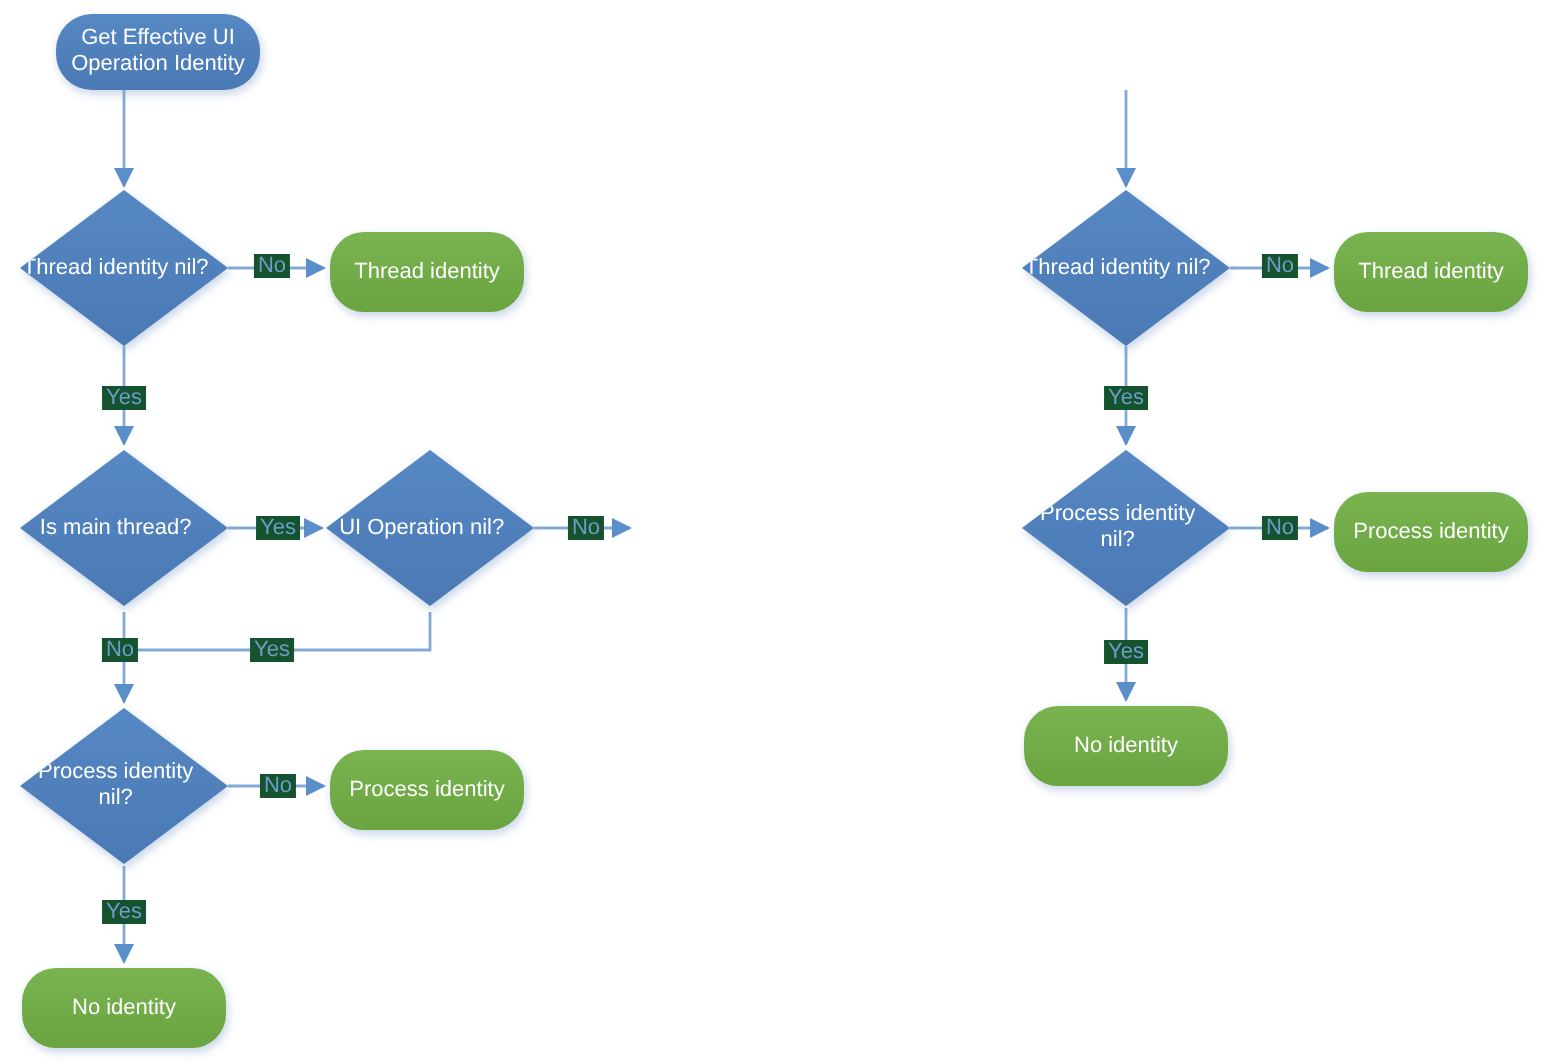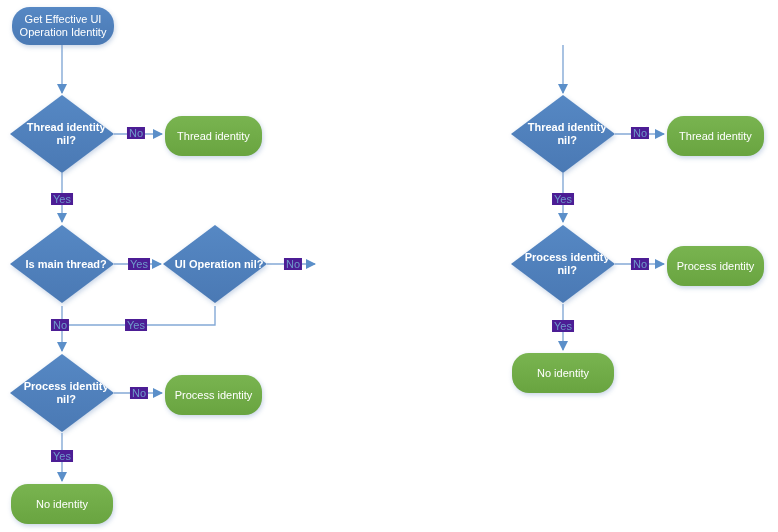--- a/index.html
+++ b/index.html
@@ -32,29 +32,29 @@
     padding:20px 6px;
   }
   .diamond-wrap{
     position:absolute;
     filter:drop-shadow(1px 2px 2.5px rgba(130,160,200,0.45));
   }
   .diamond{
     width:100%;height:100%;
     clip-path:polygon(50% 0,100% 50%,50% 100%,0 50%);
     background:linear-gradient(180deg,#5688c4 0%,#4a79b4 100%);
-    display:flex;align-items:center;justify-content:flex-end;
+    display:flex;align-items:center;justify-content:flex-start;
     text-align:center;
-    color:#ffffff;font-size:11px;line-height:13px;font-weight:bold;
+    color:#ffffff;font-size:11px;line-height:13px;
   }
   .diamond span{display:block;width:92%;}
   .edge-label{
     position:absolute;
     transform:translate(-50%,-50%);
-    background:#4c1d95;
+    background:#14532d;
     color:#6f9bcb;
     font-size:11px;line-height:12px;
     padding:0 2px;
     white-space:nowrap;
   }
 </style>
 </head>
 <body>
 
 <div id="canvas">
@@ -78,21 +78,21 @@
       <path d="M62,433 L62,481" marker-end="url(#arr)"></path>
 
       <path d="M563,45 L563,93" marker-end="url(#arr)"></path>
       <path d="M615,134 L664,134" marker-end="url(#arr)"></path>
       <path d="M563,173 L563,222" marker-end="url(#arr)"></path>
       <path d="M615,264 L664,264" marker-end="url(#arr)"></path>
       <path d="M563,304 L563,350" marker-end="url(#arr)"></path>
     </g>
   </svg>
 
-  <div class="node terminal" style="left:12px;top:7px;width:102px;height:38px">
+  <div class="node terminal" style="left:28px;top:7px;width:102px;height:38px">
     <span>Get Effective UI Operation Identity</span>
   </div>
 
   <div class="diamond-wrap" style="left:10px;top:95px;width:104px;height:78px">
     <div class="diamond">
       <span>Thread identity nil?</span>
     </div>
   </div>
 
   <div class="node result" style="left:165px;top:116px;width:97px;height:36px">

